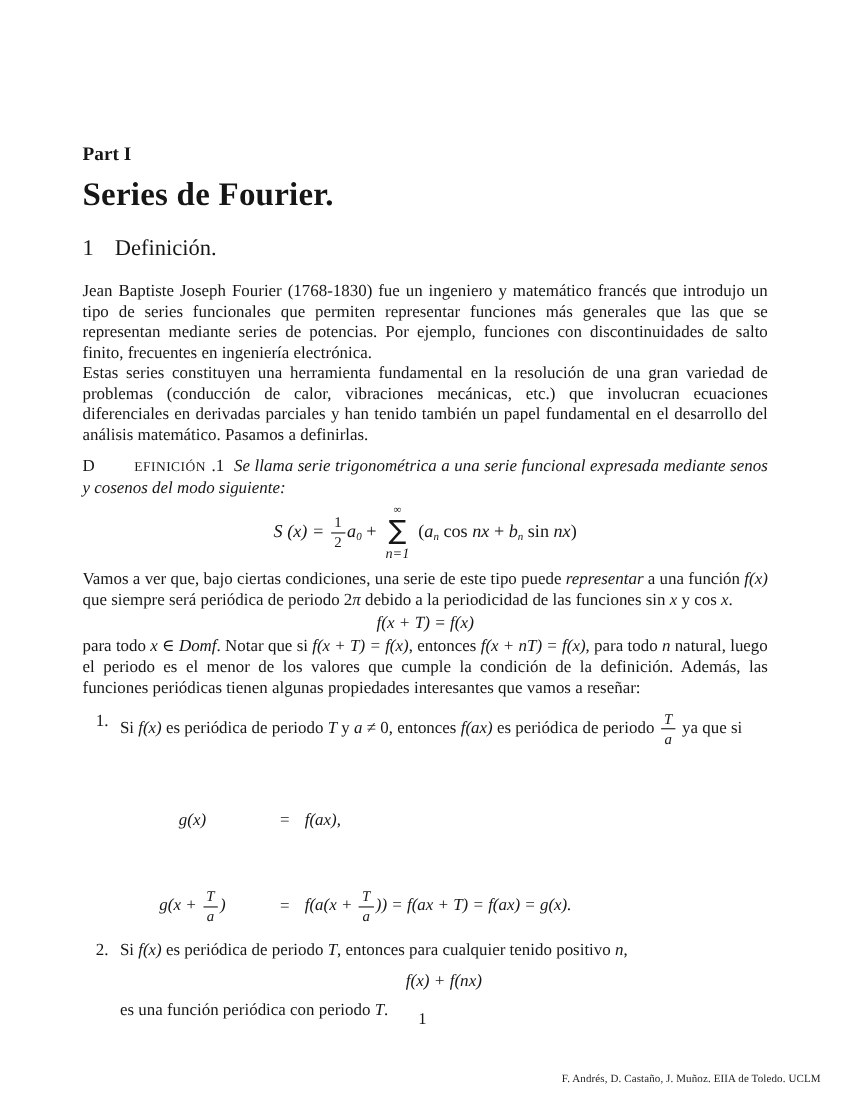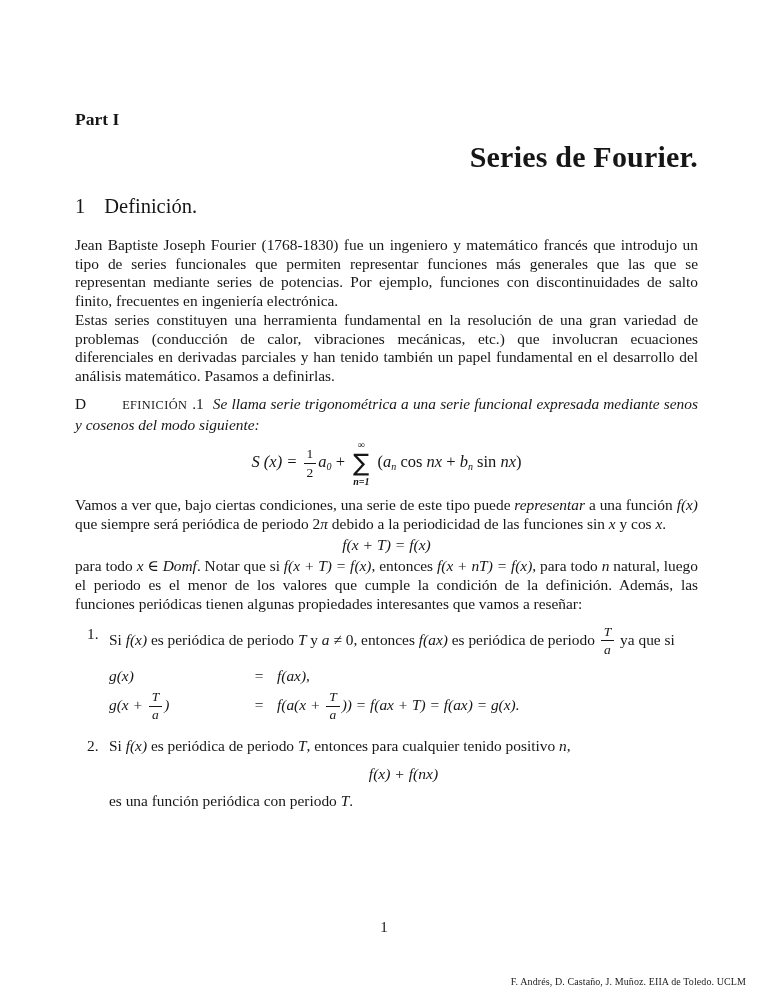--- a/index.html
+++ b/index.html
@@ -4,24 +4,24 @@
 <style>
   html,body{margin:0;padding:0;background:#ffffff;}
   .page{
     position:relative;
     width:768px;height:994px;
     background:#ffffff;
     color:#161616;
     font-family:"Liberation Serif","DejaVu Serif",serif;
     overflow:hidden;
   }
-  .content{position:absolute;left:75px;top:108px;width:623px;}
+  .content{position:absolute;left:75px;top:128px;width:623px;}
 
   .part-label{font-size:17.5px;font-weight:bold;margin:0;line-height:23px;}
-  .part-title{font-size:30px;font-weight:bold;margin:7px 0 0;line-height:37px;letter-spacing:.2px;text-align:right;}
+  .part-title{font-size:30px;font-weight:bold;margin:7px 0 0;line-height:37px;letter-spacing:.2px;}
   .section-heading{font-size:20.5px;font-weight:normal;margin:18px 0 16px;line-height:27px;}
   .section-heading .sec-num{margin-right:19px;}
 
   .body-par{font-size:15.4px;line-height:18.7px;text-align:justify;margin:0;}
   .first-par{margin-top:6px;}
 
   .definition{font-size:15.4px;line-height:19.2px;text-align:justify;margin:8px 0 0;}
   .def-label{font-style:normal;}
   .sc-tail{text-transform:uppercase;font-size:12.3px;letter-spacing:.4px;padding-left:36px;}
   .def-num{margin-left:5px;margin-right:9px;}
@@ -42,30 +42,30 @@
   .frac .fnum{padding:0 3px 1.5px;border-bottom:1px solid currentColor;}
   .frac .fden{padding-top:1.5px;}
   .frac.it{font-style:italic;}
 
   .sum{
     display:inline-flex;flex-direction:column;align-items:center;
     vertical-align:middle;line-height:1;margin:0 4px;
   }
   .sum .sum-top{font-size:10px;margin-bottom:1px;}
   .sum .sum-sym{font-size:24px;font-family:"DejaVu Sans",sans-serif;}
-  .sum .sum-bot{font-size:10px;font-style:italic;margin-top:2px;font-weight:bold;}
+  .sum .sum-bot{font-size:13px;font-style:italic;margin-top:2px;}
 
   .list-item{display:flex;margin-top:11px;}
   .item-num{width:22px;margin-left:12px;font-size:15.4px;line-height:18.7px;flex:none;}
   .item-body{flex:1;}
   .item-text{font-size:15.4px;line-height:18.7px;text-align:justify;}
 
   .eq-array{margin:8px 0 4px;font-size:15.4px;text-align:left;}
   .eq-row{white-space:nowrap;line-height:22px;margin:3px 0;}
-  .eq-lhs{display:inline-block;width:132px;text-align:left;}
+  .eq-lhs{display:inline-block;width:132px;text-align:center;margin-top:48px;}
   .eq-rel{display:inline-block;width:36px;text-align:center;}
   .eq-rhs{display:inline-block;}
 
   .item-after{margin-top:9px;}
   .item2-formula{margin:9px 0 0;}
 
   .page-number{
     position:absolute;left:0;top:919px;width:100%;
     text-align:center;font-size:15px;color:#161616;
   }

